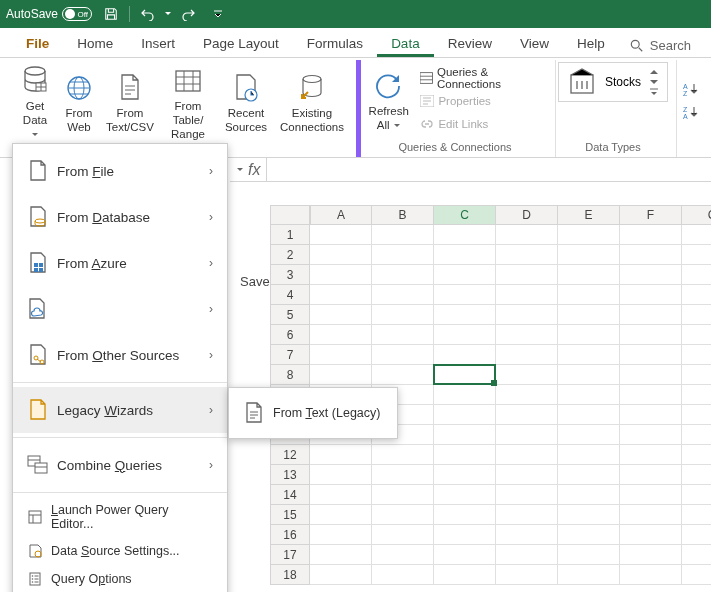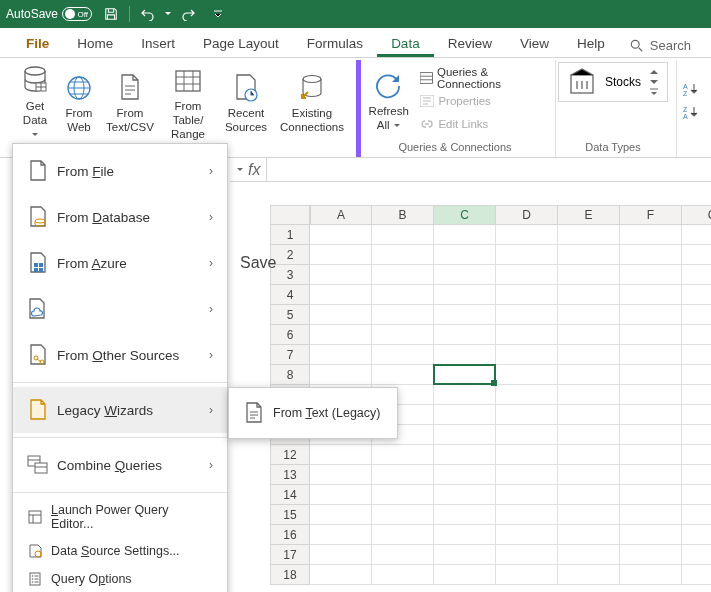--- a/index.html
+++ b/index.html
@@ -476,21 +476,21 @@
           <div class="cell"></div>
           <div class="cell"></div>
           <div class="cell"></div>
           <div class="cell"></div>
           <div class="cell"></div>
         </div>
       </div>
   </div>
 </div>
 
-<div style="position:absolute; left:240px; top:254px; font-size:16px; color:#444;">Save</div>
+<div style="position:absolute; left:240px; top:274px; font-size:13px; color:#444;">Save</div>
 
 <div class="menu" style="left:12px; top:143px; width:216px;">
   <div class="menu-item">
     <span class="mi-icon">
         <svg width="18" height="22" viewBox="0 0 18 22">
           <path fill="none" stroke="#666" stroke-width="1.3" d="M2 1h10l4 4v15H2z M12 1v4h4"></path>
         </svg>
       </span>
     <span>From <span class="u">F</span>ile</span>
       <span class="chev">›</span>

